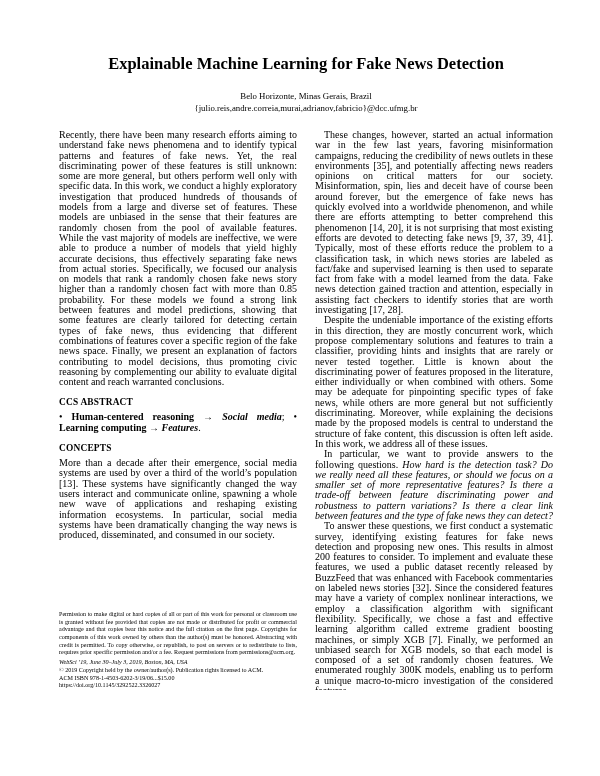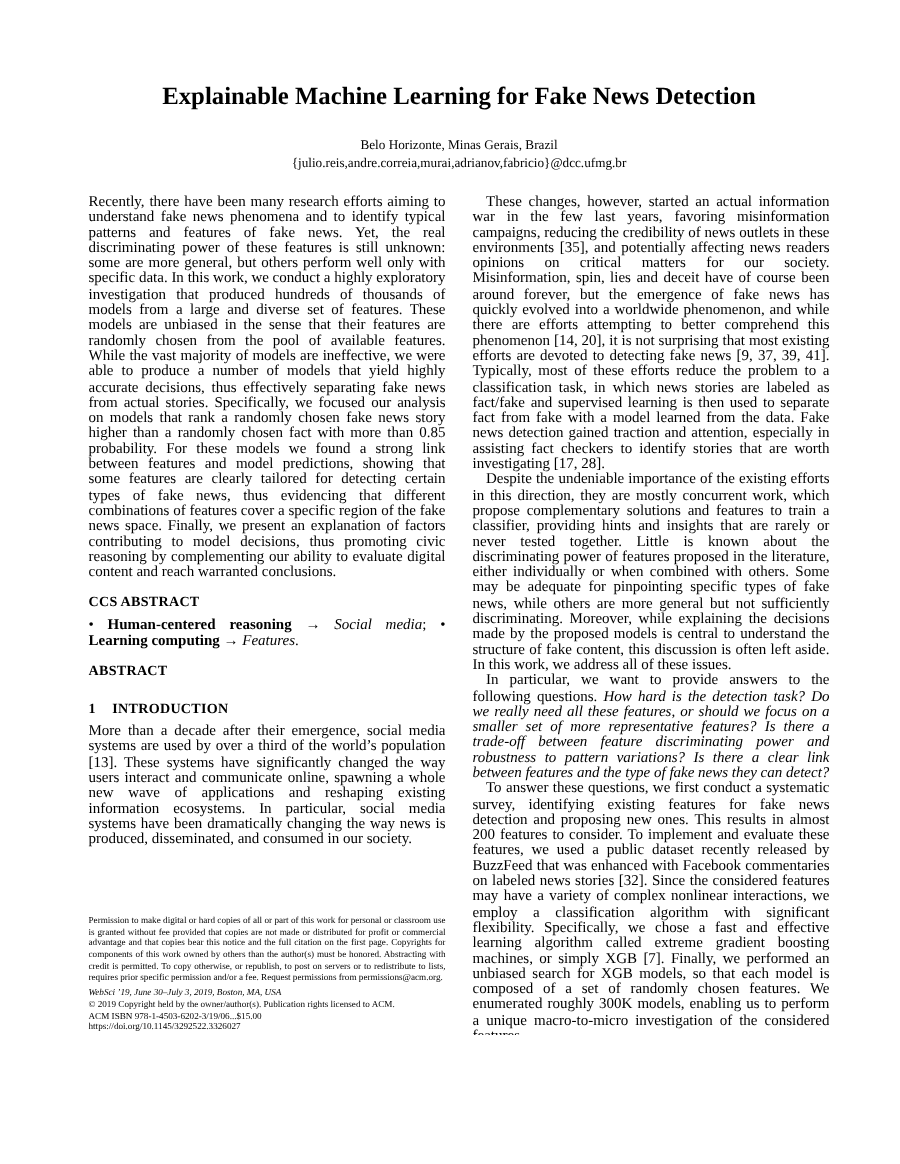--- a/index.html
+++ b/index.html
@@ -58,21 +58,21 @@
   .body-text {
     font-size: 10px;
     line-height: 10.3px;
     text-align: justify;
     margin: 0;
     hyphens: auto;
     -webkit-hyphens: auto;
   }
   .indent { text-indent: 9px; }
   .b  { font-weight: bold; }
-  .bi { font-weight: normal; font-style: italic; }
+  .bi { font-weight: bold; font-style: italic; }
   .it { font-style: italic; margin-top: 34px; }
   .footnote {
     margin-top: auto;
     font-size: 6.1px;
     line-height: 7.7px;
   }
   .footnote p { margin: 0; }
   .footnote .perm { text-align: justify; margin-bottom: 2px; }
   .footnote .conf { font-style: italic; }
   .doi-link { color: #000; }
@@ -89,23 +89,22 @@
   </header>
 
   <div class="columns">
 
     <div class="col">
       <p class="body-text">Recently, there have been many research efforts aiming to understand fake news phenomena and to identify typical patterns and features of fake news. Yet, the real discriminating power of these features is still unknown: some are more general, but others perform well only with specific data. In this work, we conduct a highly exploratory investigation that produced hundreds of thousands of models from a large and diverse set of features. These models are unbiased in the sense that their features are randomly chosen from the pool of available features. While the vast majority of models are ineffective, we were able to produce a number of models that yield highly accurate decisions, thus effectively separating fake news from actual stories. Specifically, we focused our analysis on models that rank a randomly chosen fake news story higher than a randomly chosen fact with more than 0.85 probability. For these models we found a strong link between features and model predictions, showing that some features are clearly tailored for detecting certain types of fake news, thus evidencing that different combinations of features cover a specific region of the fake news space. Finally, we present an explanation of factors contributing to model decisions, thus promoting civic reasoning by complementing our ability to evaluate digital content and reach warranted conclusions.</p>
 
       <h2 class="section-heading">CCS ABSTRACT</h2>
       <p class="body-text"><span>• </span><span class="b">Human-centered reasoning</span><span> → </span><span class="bi">Social media</span><span>; • </span><span class="b">Learning computing</span><span> → </span><span class="bi">Features</span><span>.</span></p>
 
-      <h2 class="section-heading">ABSTRACT</h2>
+      <h2 class="section-heading">CONCEPTS</h2>
 
-      <h2 class="section-heading"><span class="sec-num">1</span><span>INTRODUCTION</span></h2>
       <p class="body-text">More than a decade after their emergence, social media systems are used by over a third of the world’s population [13]. These systems have significantly changed the way users interact and communicate online, spawning a whole new wave of applications and reshaping existing information ecosystems. In particular, social media systems have been dramatically changing the way news is produced, disseminated, and consumed in our society.</p>
 
       <div class="footnote">
         <p class="perm">Permission to make digital or hard copies of all or part of this work for personal or classroom use is granted without fee provided that copies are not made or distributed for profit or commercial advantage and that copies bear this notice and the full citation on the first page. Copyrights for components of this work owned by others than the author(s) must be honored. Abstracting with credit is permitted. To copy otherwise, or republish, to post on servers or to redistribute to lists, requires prior specific permission and/or a fee. Request permissions from permissions@acm.org.</p>
         <p class="conf">WebSci ’19, June 30–July 3, 2019, Boston, MA, USA</p>
         <p>© 2019 Copyright held by the owner/author(s). Publication rights licensed to ACM.</p>
         <p>ACM ISBN 978-1-4503-6202-3/19/06...$15.00</p>
         <p class="doi-link">https://doi.org/10.1145/3292522.3326027</p>
       </div>
     </div>

